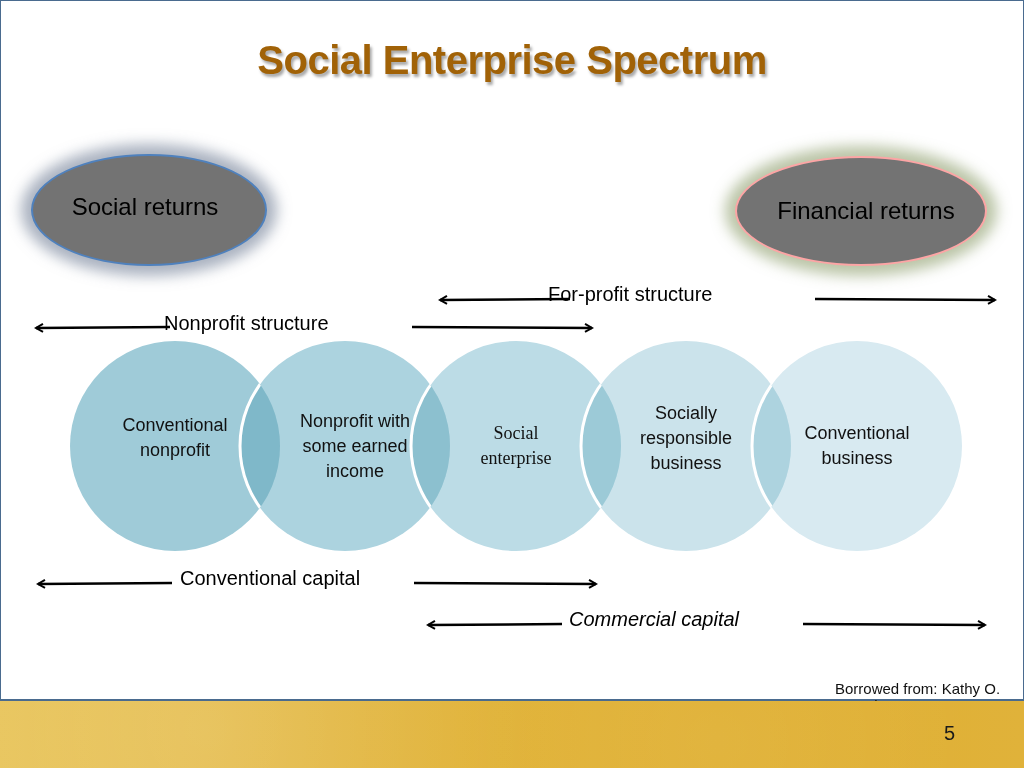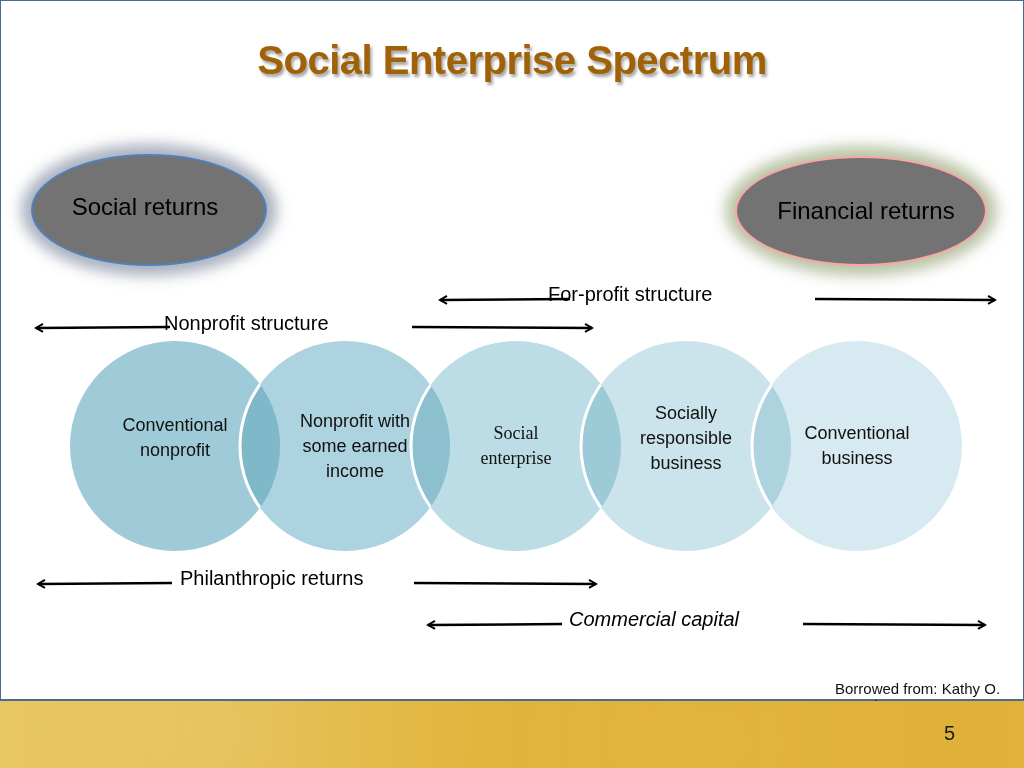--- a/index.html
+++ b/index.html
@@ -116,19 +116,19 @@
 
 <div class="label" style="left:548px;top:283px;">For-profit structure</div>
 <div class="label" style="left:164px;top:312px;">Nonprofit structure</div>
 
 <div class="circ-text" style="left:105px;top:388px;width:140px;height:100px;">Conventional nonprofit</div>
 <div class="circ-text" style="left:290px;top:396px;width:112px;height:100px;margin-left:9px;">Nonprofit with some earned income</div>
 <div class="circ-text" style="left:466px;top:396px;width:100px;height:100px;font-family:Liberation Serif, serif;">Social enterprise</div>
 <div class="circ-text" style="left:626px;top:388px;width:120px;height:100px;">Socially responsible business</div>
 <div class="circ-text" style="left:787px;top:396px;width:140px;height:100px;">Conventional business</div>
 
-<div class="label" style="left:180px;top:567px;">Philanthropic returns</div>
+<div class="label" style="left:180px;top:567px;">Conventional capital</div>
 <div class="label" style="left:569px;top:608px;font-style:italic;">Commercial capital</div>
 
 <div class="credit">Borrowed from:  Kathy O. Brozek</div>
 
 <div class="footer-band"></div>
 <div class="page-num">5</div>
 
 </body></html>

